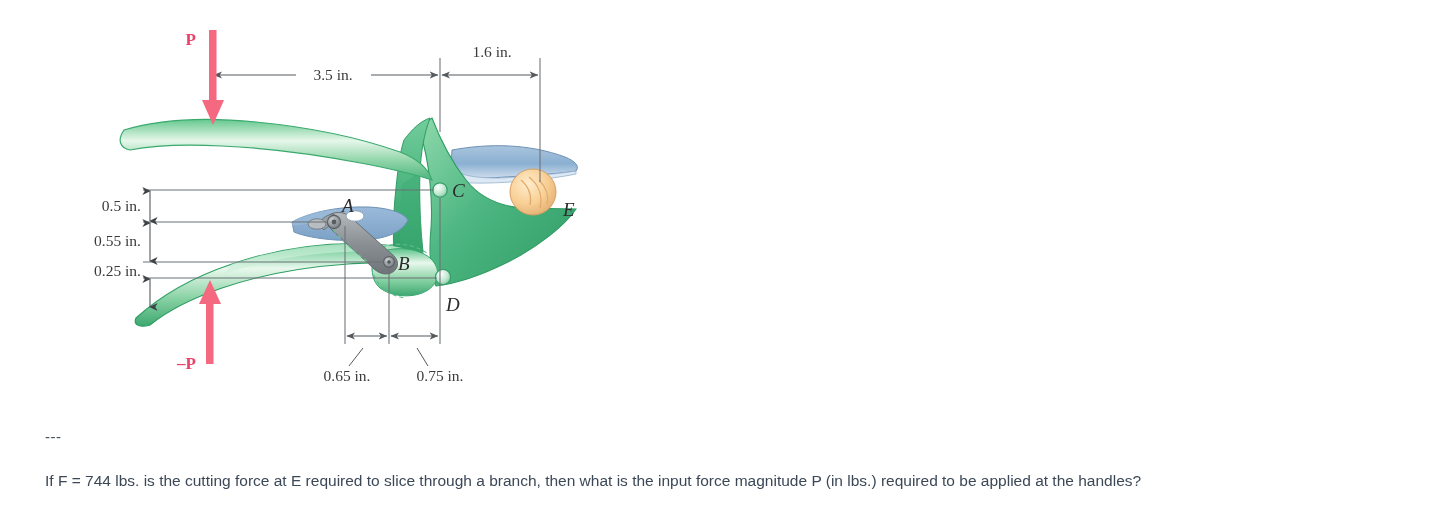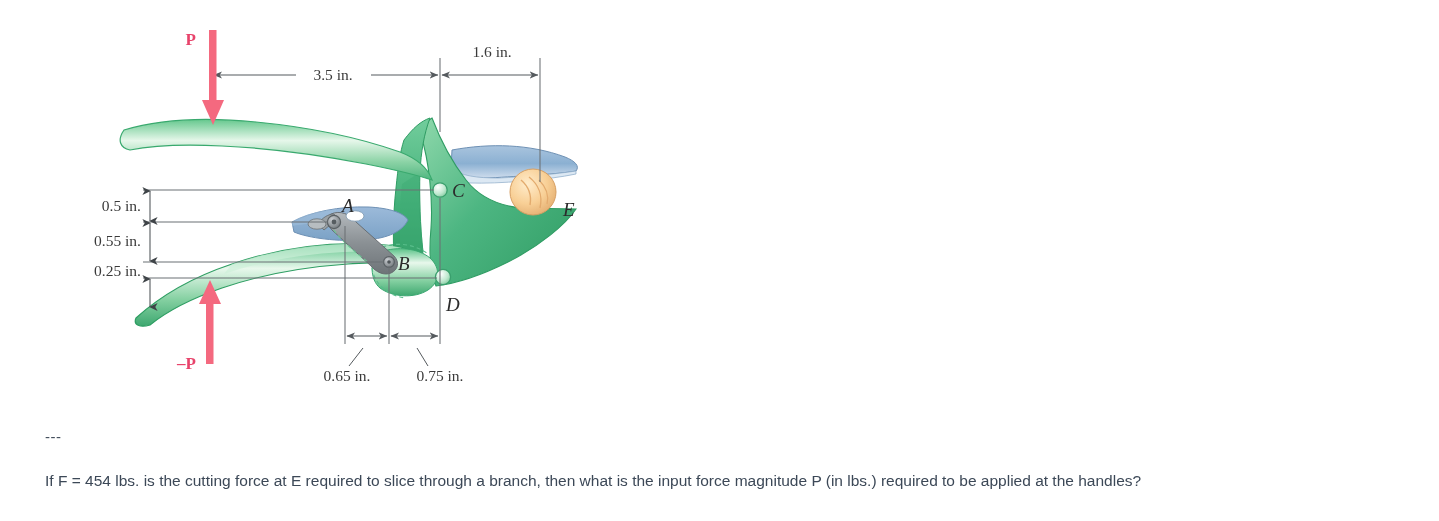--- a/index.html
+++ b/index.html
@@ -322,13 +322,13 @@
     <text class="pt-label" x="398" y="270">B</text>
     <text class="pt-label" x="452" y="197">C</text>
     <text class="pt-label" x="446" y="311">D</text>
     <text class="pt-label" x="563" y="216">E</text>
   </g>
 </svg>
 </div>
 
 <div id="separator">---</div>
 
-<div id="question-text">If F = 454 lbs. is the cutting force at E required to slice through a branch, then what is the input force magnitude P (in lbs.) required to be applied at the handles?</div>
+<div id="question-text">If F = 744 lbs. is the cutting force at E required to slice through a branch, then what is the input force magnitude P (in lbs.) required to be applied at the handles?</div>
 
 </body></html>

